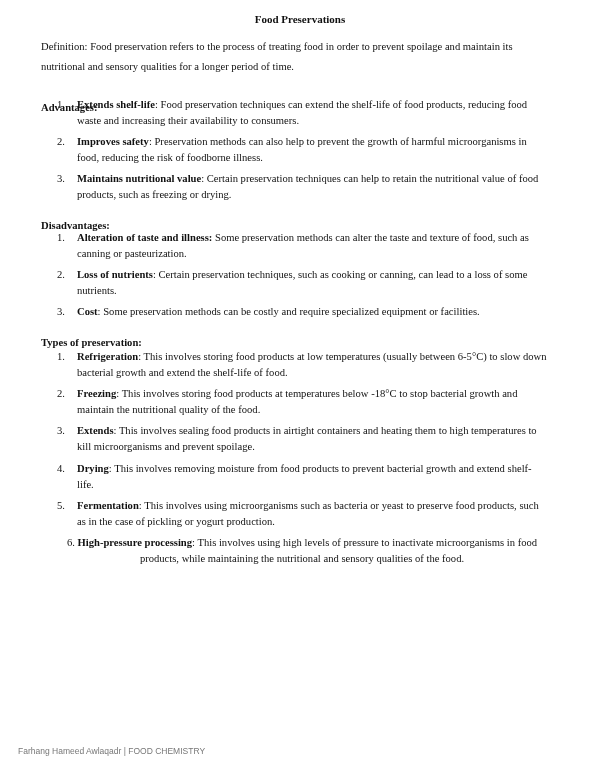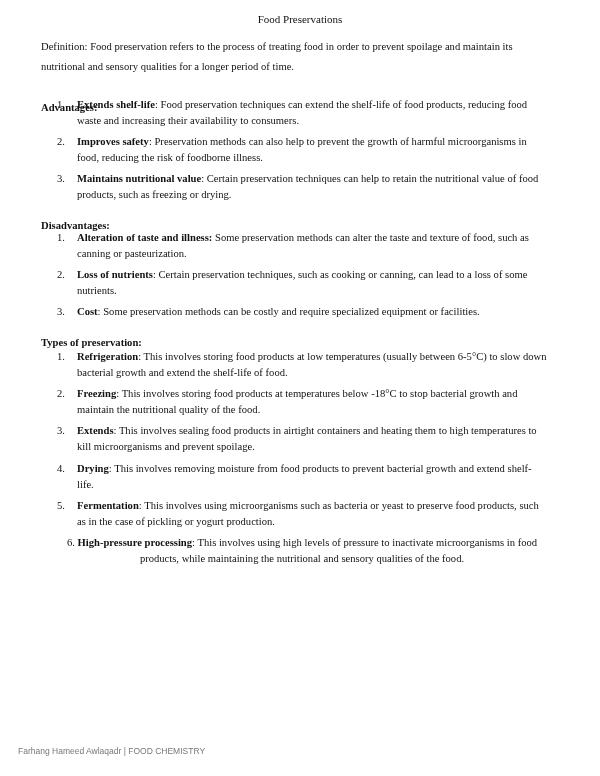--- a/index.html
+++ b/index.html
@@ -1,18 +1,18 @@
 <!DOCTYPE html>
 <html><head>
 <meta charset="utf-8">
 <style>
   html, body { margin:0; padding:0; background:#ffffff; }
   body { width:600px; height:776px; position:relative; overflow:hidden;
     font-family:"Liberation Serif", serif; color:#111; font-size:10.6px; }
-  .title { position:absolute; top:13px; left:0; width:600px; text-align:center; font-weight:normal; font-size:11px; }
+  .title { position:absolute; top:13px; left:0; width:600px; text-align:center; font-weight:bold; font-size:11px; }
   .para { position:absolute; left:41px; width:500px; line-height:20px; }
   .head { position:absolute; left:41px; font-weight:bold;margin-top:28px; }
   .item { position:absolute; left:77px; width:470px; line-height:16px; }
   .num { position:absolute; left:-20px; }
   .item6 { position:absolute; left:62px; width:480px; line-height:16px; }
   b { font-weight:bold; }
   .footer { position:absolute; top:746px; left:18px; font-family:"Liberation Sans", sans-serif; font-size:8.5px; color:#777; }
 </style>
 </head>
 <body>

